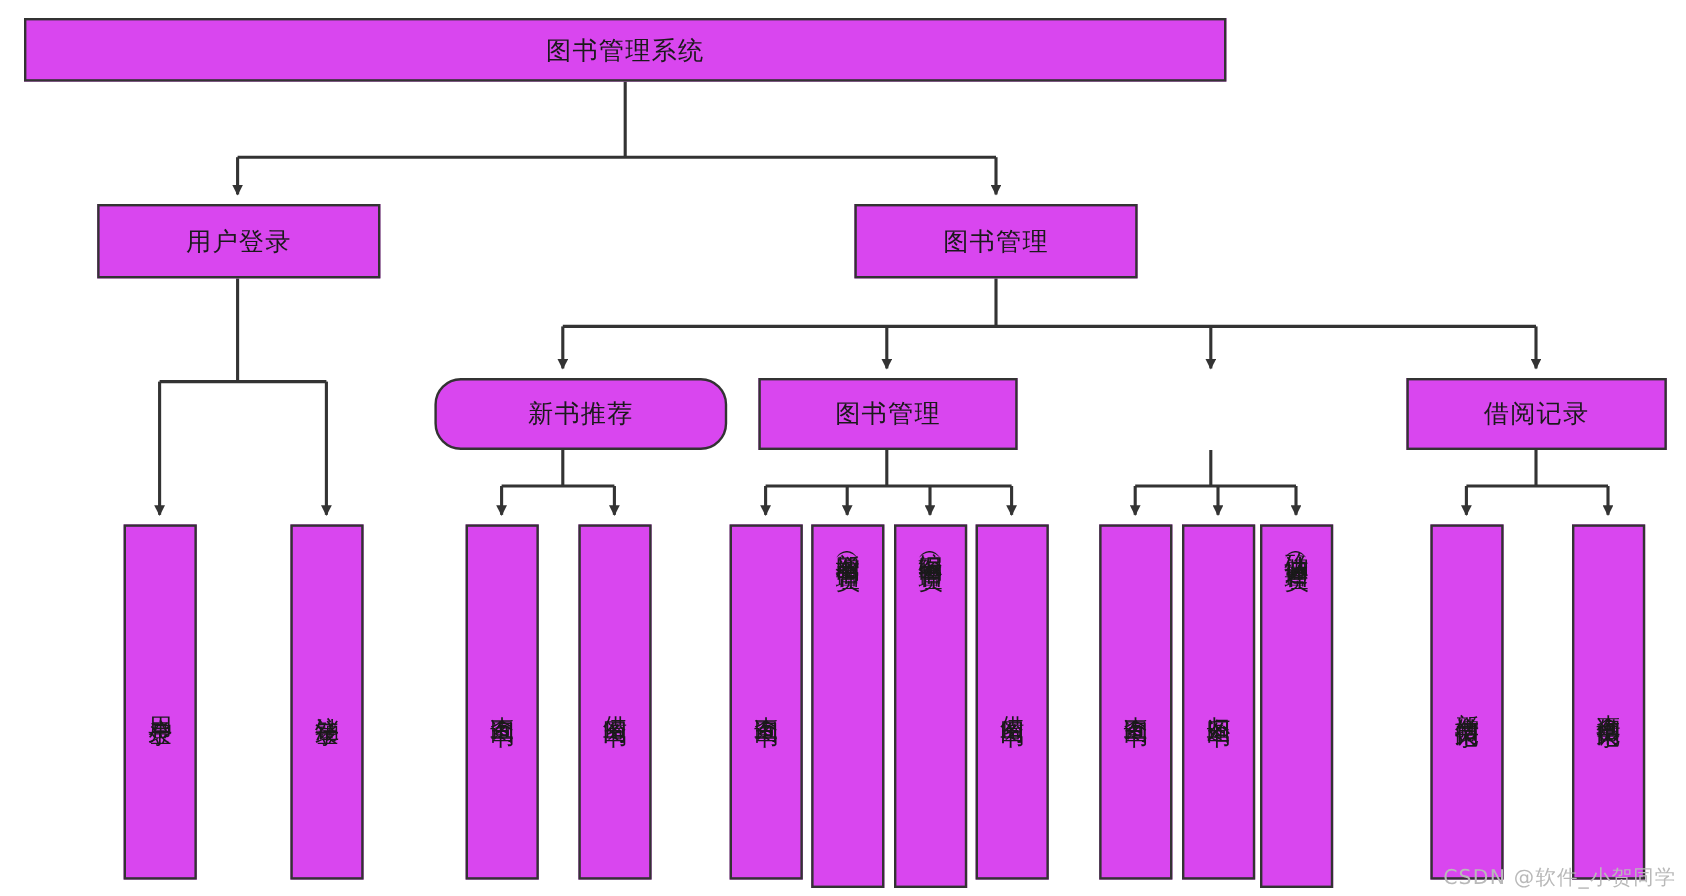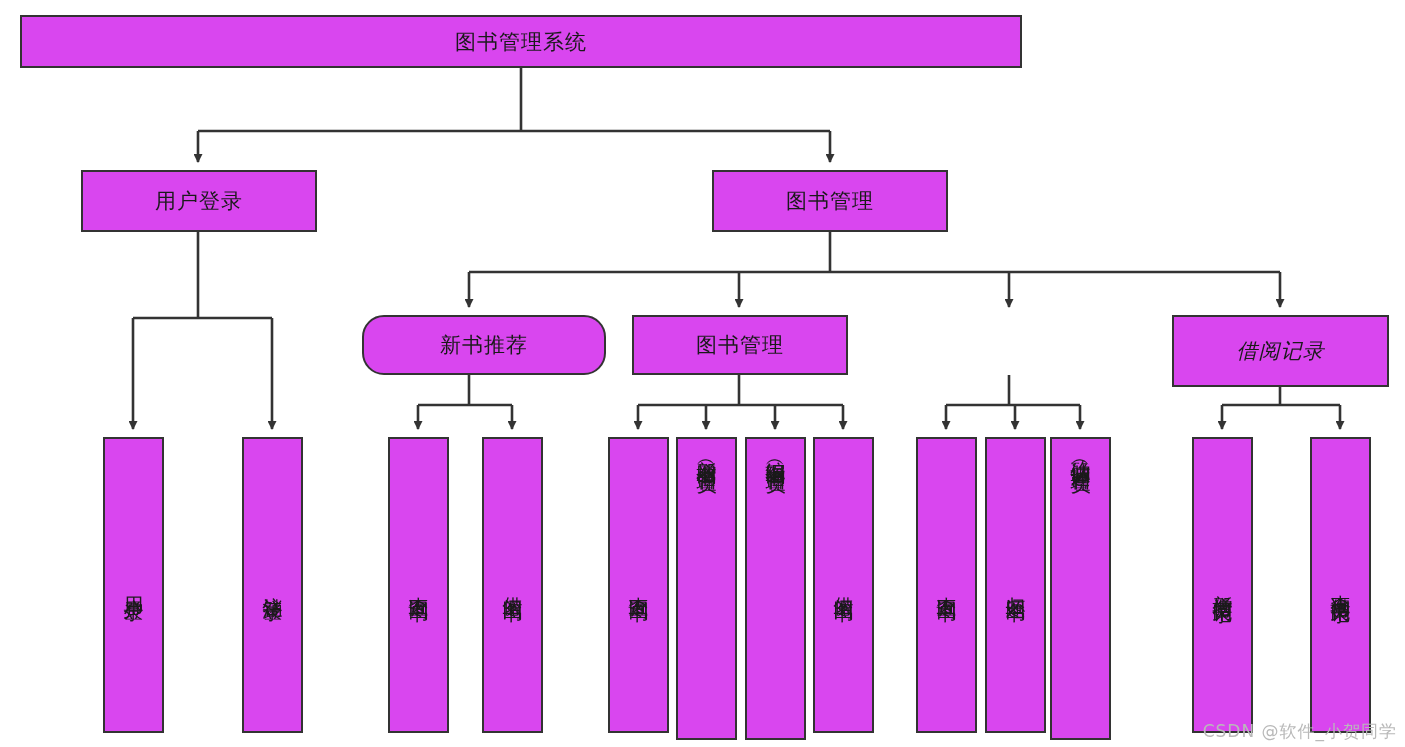--- a/index.html
+++ b/index.html
@@ -135,21 +135,21 @@
   <div class="node-box horizontal" style="left:712px; top:170px; width:236px; height:62px;align-items:center;">
     <span class="node-label">图书管理</span>
   </div>
 
   <div class="node-box horizontal" style="left:362px; top:315px; width:244px; height:60px;border-radius:22px;">
     <span class="node-label">新书推荐</span>
   </div>
   <div class="node-box horizontal" style="left:632px; top:315px; width:216px; height:60px;">
     <span class="node-label">图书管理</span>
   </div>
-  <div class="node-box horizontal" style="left:1172px; top:315px; width:217px; height:72px;font-style:italic;">
+  <div class="node-box horizontal" style="left:1172px; top:315px; width:217px; height:60px;">
     <span class="node-label">借阅记录</span>
   </div>
 
   <div class="node-box vertical centered" style="left:103px; top:437px; width:61px; height:296px;">
     <span class="node-label">用户登录</span>
   </div>
   <div class="node-box vertical centered" style="left:242px; top:437px; width:61px; height:296px;">
     <span class="node-label">注销登录</span>
   </div>
 

